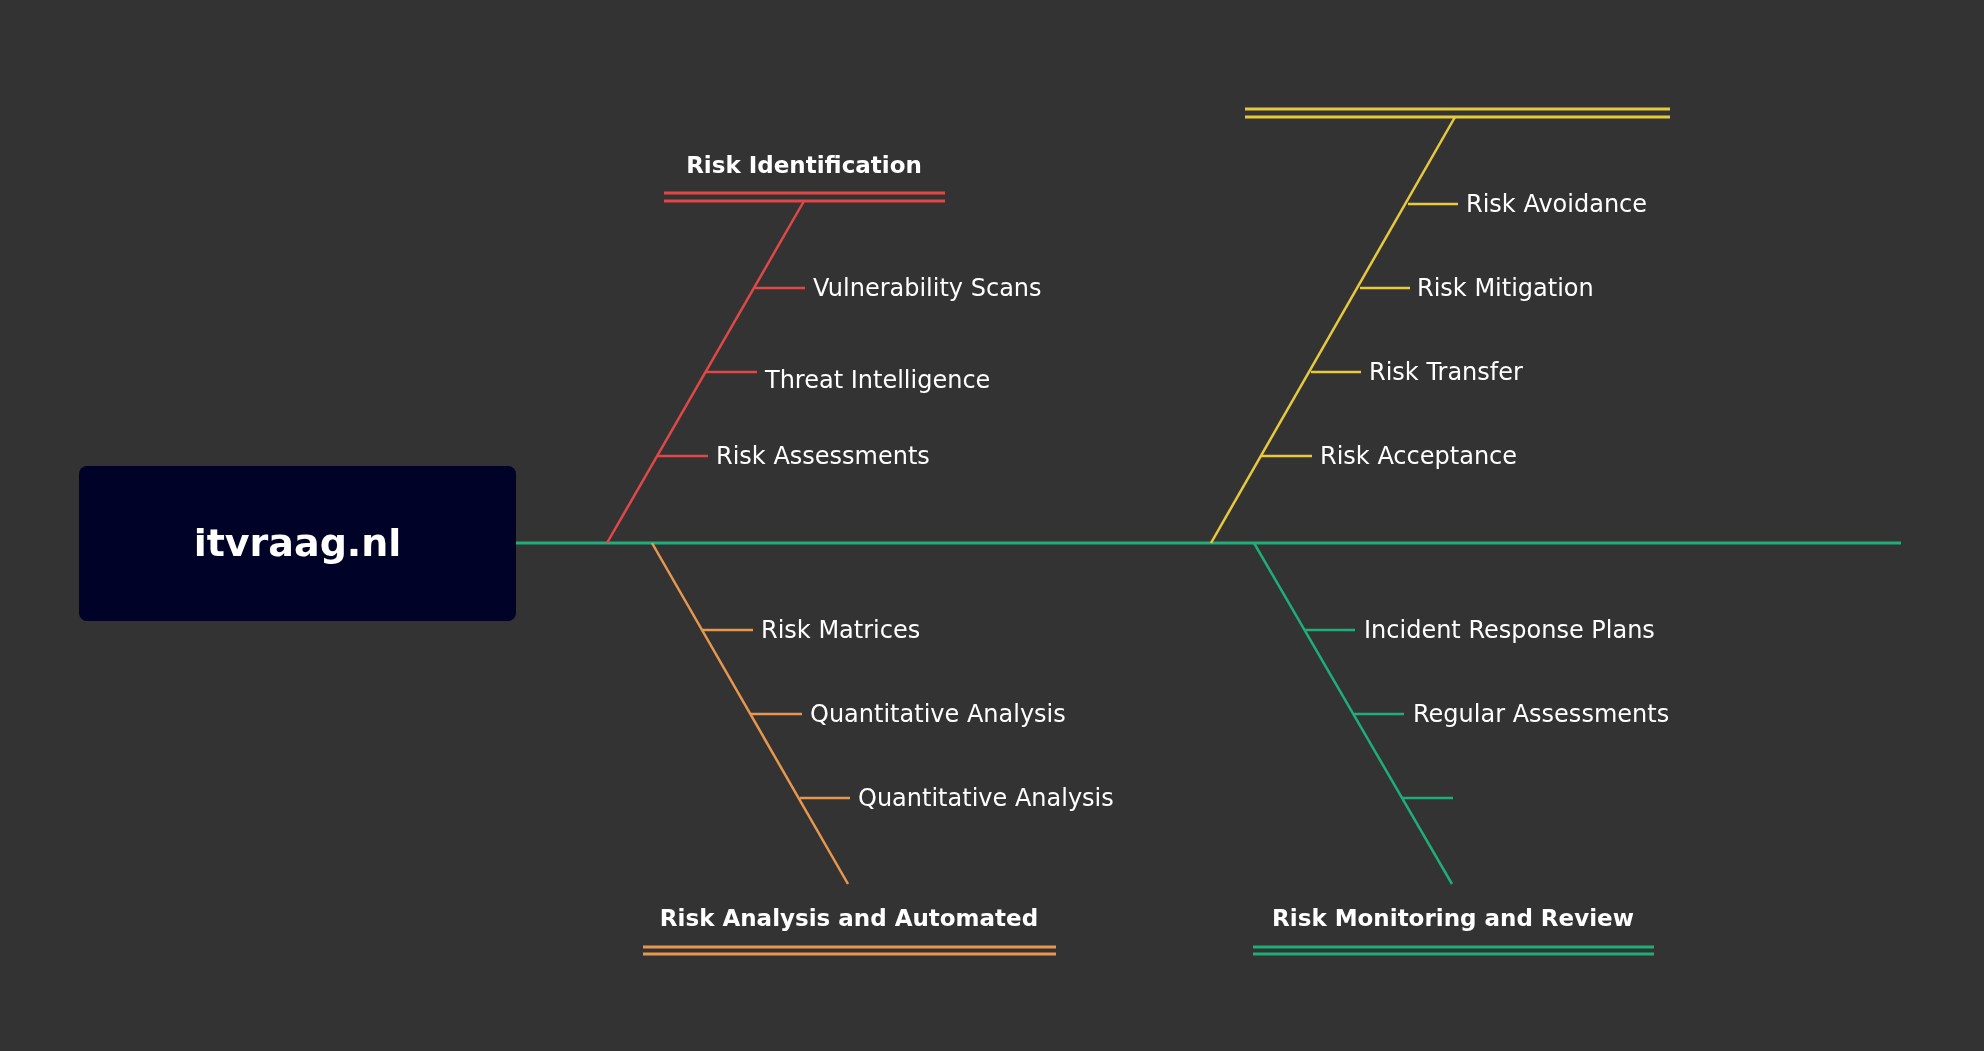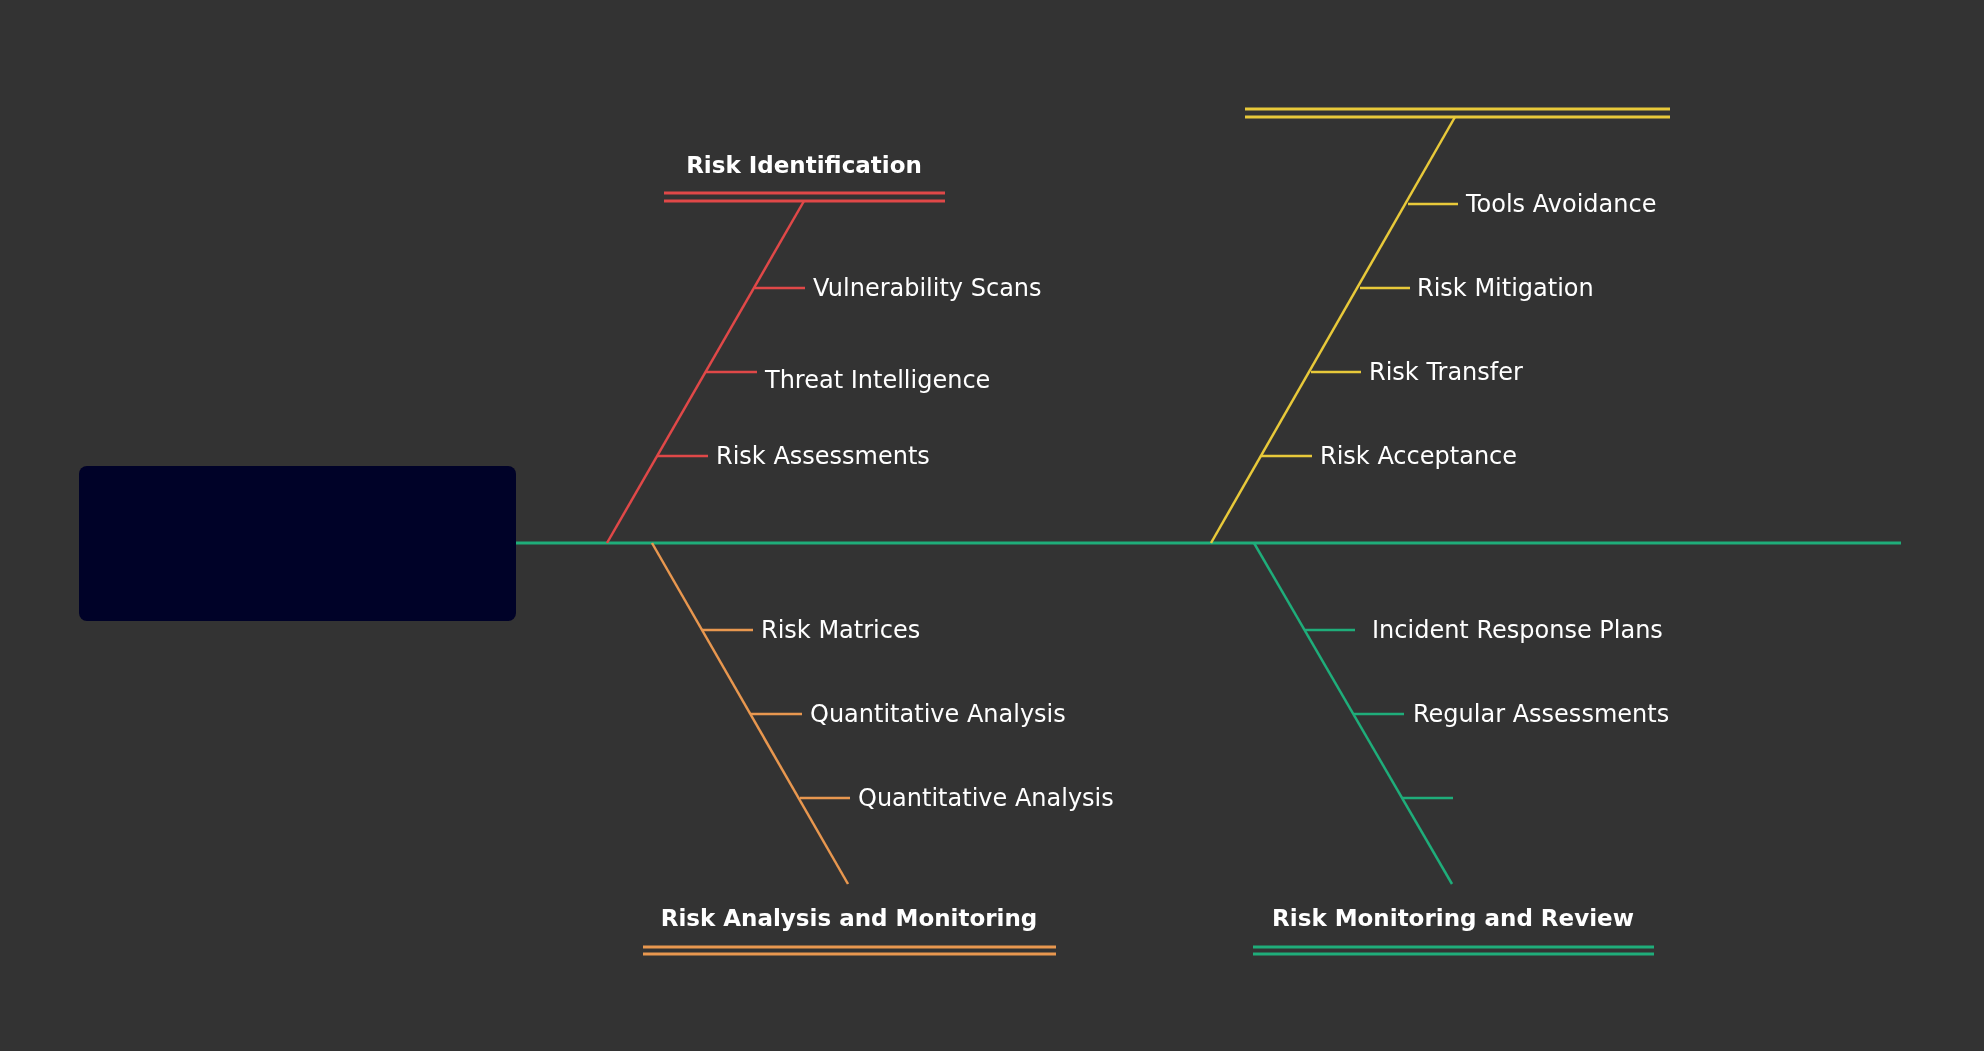--- a/index.html
+++ b/index.html
@@ -90,34 +90,35 @@
         <line x1="1253" y1="947" x2="1654" y2="947" stroke="#1fad7a" stroke-width="3"></line>
         <line x1="1253" y1="954" x2="1654" y2="954" stroke="#1fad7a" stroke-width="3"></line>
         <line x1="1254" y1="543" x2="1452" y2="884" stroke="#1fad7a" stroke-width="2.5"></line>
         <line x1="1304" y1="630" x2="1355" y2="630" stroke="#1fad7a" stroke-width="2.5"></line>
         <line x1="1353" y1="714" x2="1404" y2="714" stroke="#1fad7a" stroke-width="2.5"></line>
         <line x1="1402" y1="798" x2="1453" y2="798" stroke="#1fad7a" stroke-width="2.5"></line>
       </g>
   </svg>
 
   <div class="root-box">
+    <div class="root-line">itvraag.nl</div>
   </div>
 
   <div class="category-title" id="cat-title-0" style="left: 804px; top: 151px;">Risk Identification</div>
-  <div class="category-title" id="cat-title-1" style="left: 849px; top: 904px;">Risk Analysis and Monitoring</div>
+  <div class="category-title" id="cat-title-1" style="left: 849px; top: 904px;">Risk Analysis and Automated</div>
   <div class="category-title" id="cat-title-3" style="left: 1453px; top: 904px;">Risk Monitoring and Review</div>
 
   <div class="leaf-label" id="leaf-0-0" style="left: 813px; top: 288px;">Vulnerability Scans</div>
   <div class="leaf-label" id="leaf-0-1" style="left: 765px; top: 380px; text-align: center;">Threat Intelligence</div>
   <div class="leaf-label" id="leaf-0-2" style="left: 716px; top: 456px;">Risk Assessments</div>
 
   <div class="leaf-label" id="leaf-1-0" style="left: 761px; top: 630px;">Risk Matrices</div>
   <div class="leaf-label" id="leaf-1-1" style="left: 810px; top: 714px;">Quantitative Analysis</div>
   <div class="leaf-label" id="leaf-1-2" style="left: 858px; top: 798px;">Quantitative Analysis</div>
 
-  <div class="leaf-label" id="leaf-2-0" style="left: 1466px; top: 204px;">Tools Avoidance</div>
+  <div class="leaf-label" id="leaf-2-0" style="left: 1466px; top: 204px;">Risk Avoidance</div>
   <div class="leaf-label" id="leaf-2-1" style="left: 1417px; top: 288px;">Risk Mitigation</div>
   <div class="leaf-label" id="leaf-2-2" style="left: 1369px; top: 372px;">Risk Transfer</div>
   <div class="leaf-label" id="leaf-2-3" style="left: 1320px; top: 456px;">Risk Acceptance</div>
 
-  <div class="leaf-label" id="leaf-3-0" style="left: 1364px; top: 630px; margin-left: 8px;">Incident Response Plans</div>
+  <div class="leaf-label" id="leaf-3-0" style="left: 1364px; top: 630px;">Incident Response Plans</div>
   <div class="leaf-label" id="leaf-3-1" style="left: 1413px; top: 714px;">Regular Assessments</div>
 </div>
 
 </body></html>

